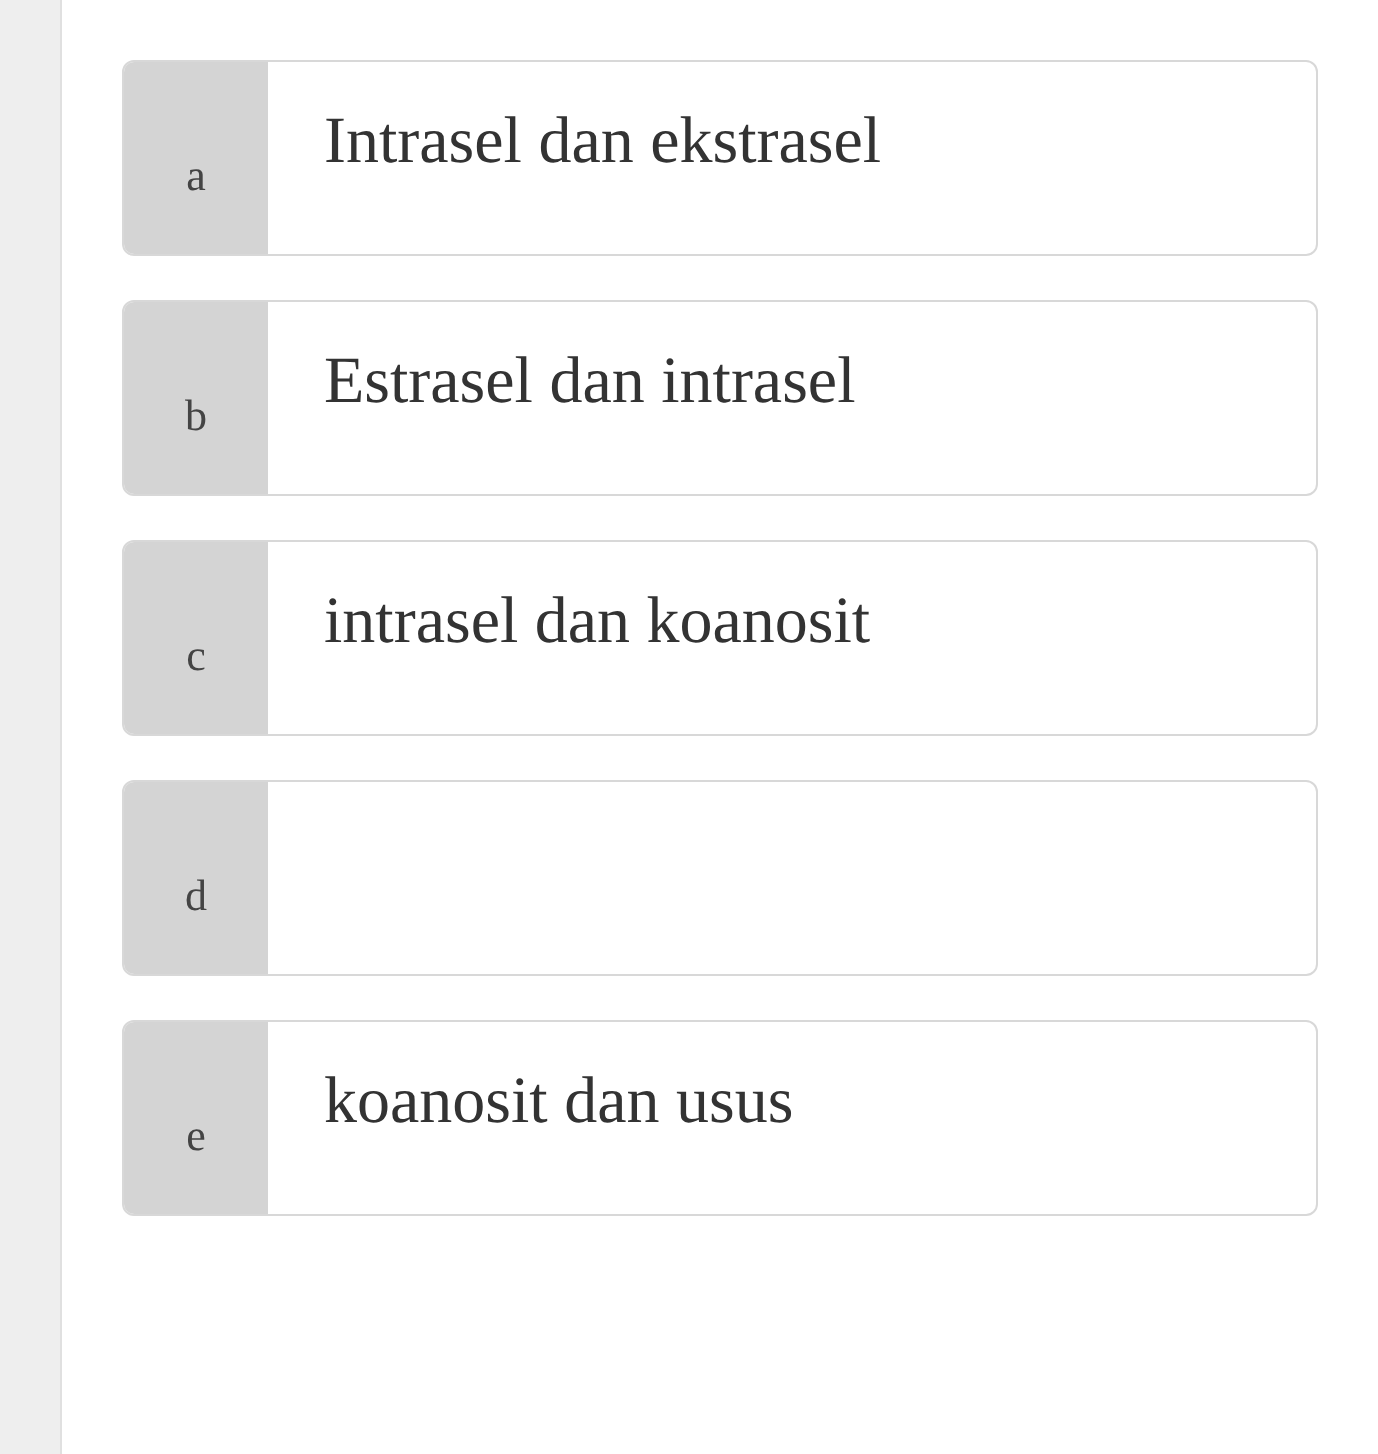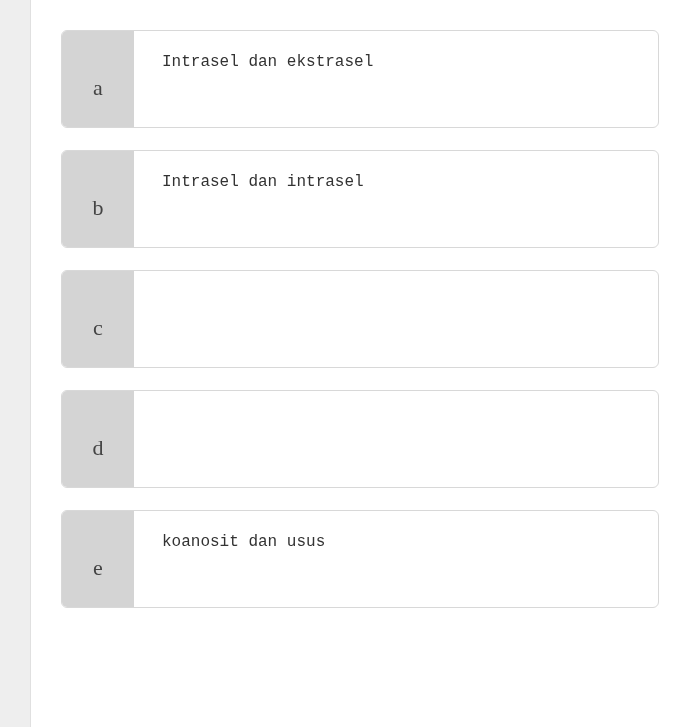--- a/index.html
+++ b/index.html
@@ -48,26 +48,25 @@
       display: flex;
       align-items: center;
       justify-content: center;
       font-size: 22px;
       color: #444444;
       flex-shrink: 0;
       padding-top: 18px;
     }
     .option-text {
       padding: 22px 28px;
-      font-size: 16px;
+      font-size: 33px;
       color: #333333;
       display: flex;
       align-items: flex-start;
       flex: 1;
-      font-family: Liberation Mono, monospace;
     }
     .left-deco {
       position: absolute;
       left: 0;
       top: 0;
       width: 30px;
       height: 100%;
       background: #eeeeee;
     }
   </style>
@@ -78,24 +77,25 @@
 
 <div class="page-container">
 
   <div class="options-list">
     <div class="option">
       <div class="option-letter">a</div>
       <div class="option-text">Intrasel dan ekstrasel</div>
     </div>
     <div class="option">
       <div class="option-letter">b</div>
-      <div class="option-text">Intrasel dan intrasel</div>
+      <div class="option-text">Estrasel dan intrasel</div>
     </div>
     <div class="option">
       <div class="option-letter">c</div>
+      <div class="option-text">intrasel dan koanosit</div>
     </div>
     <div class="option">
       <div class="option-letter">d</div>
     </div>
     <div class="option">
       <div class="option-letter">e</div>
       <div class="option-text">koanosit dan usus</div>
     </div>
   </div>
 </div>

